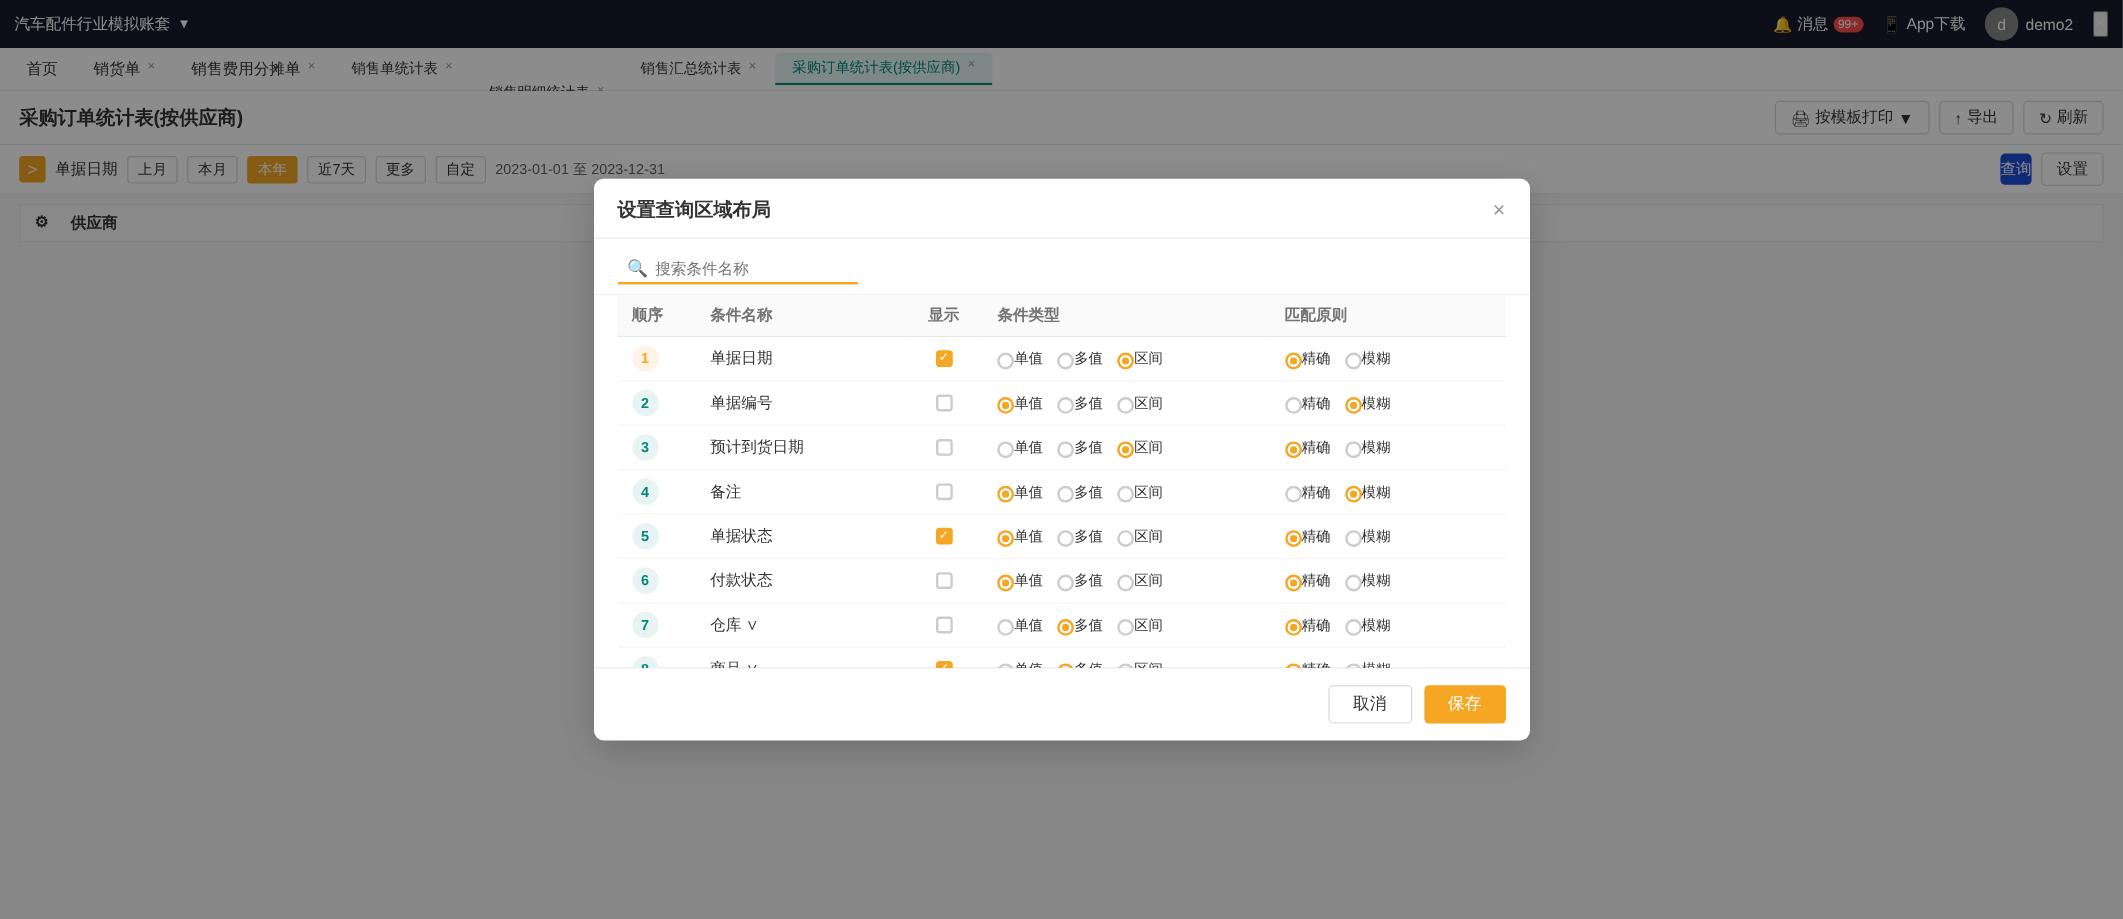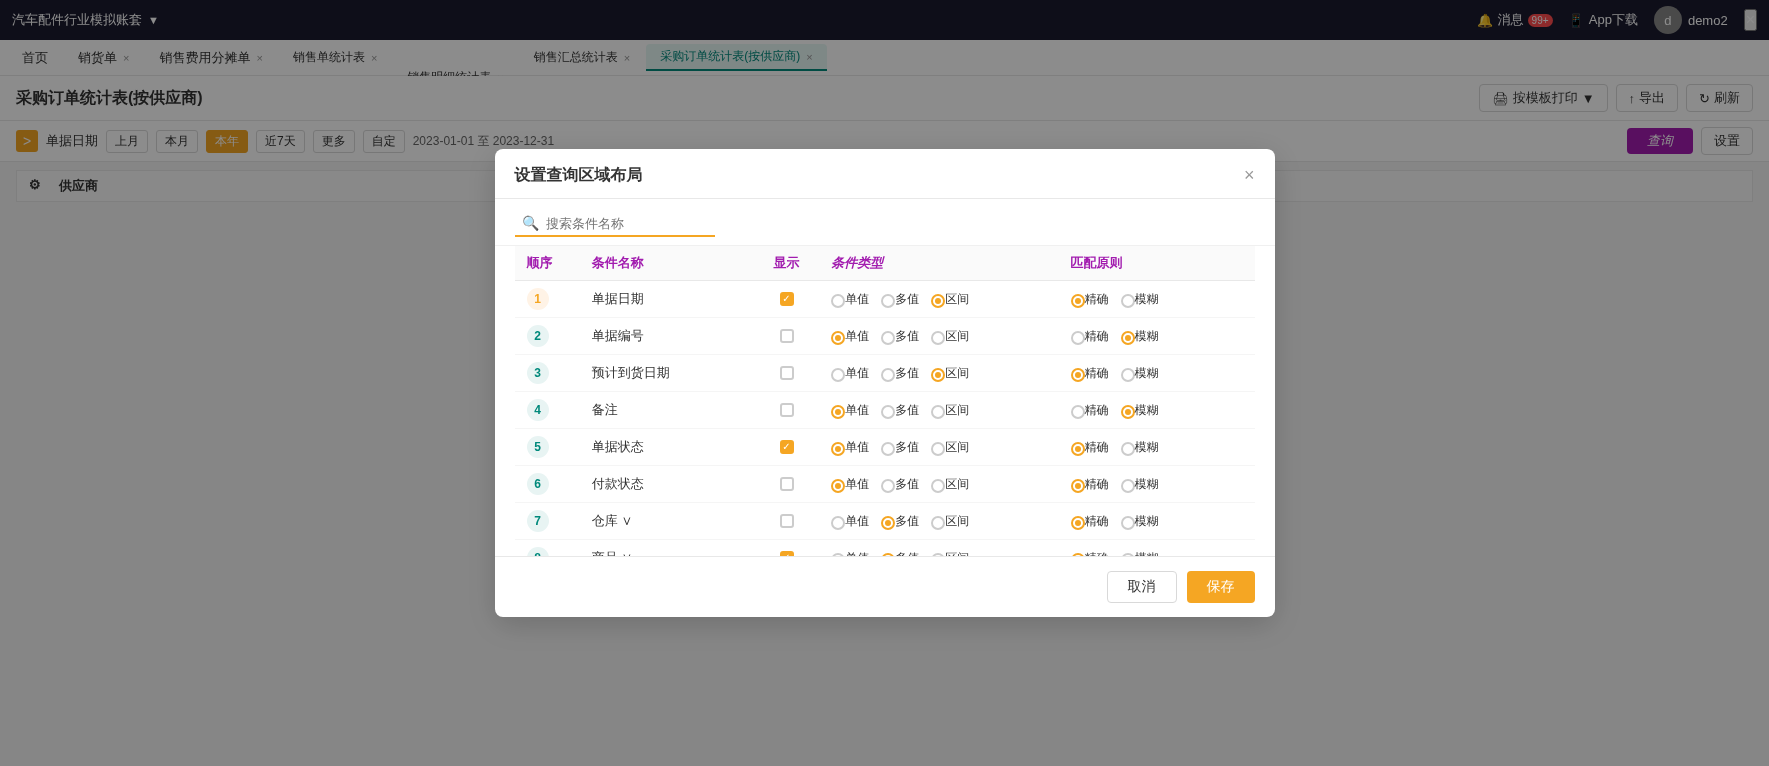--- a/index.html
+++ b/index.html
@@ -32,21 +32,21 @@
       border-bottom: 1px solid #e8e8e8;
       gap: 2px;
     }
     .tab-item {
       padding: 4px 14px;
       border-radius: 4px 4px 0 0;
       cursor: pointer;
       font-size: 13px;
       color: #333;
       white-space: nowrap;
-      display: flex; align-items: center; gap: 4px;
+      display: flex; align-items: flex-start; gap: 4px;
     }
     .tab-item.active {
       background: #e6f7f5;
       color: #00897b;
       border-bottom: 2px solid #00897b;
     }
     .tab-close { color: #999; font-size: 11px; margin-left: 2px; }
 
     
     .main-area { background: #f5f5f5; height: calc(766px - 36px - 36px); position: relative; }
@@ -56,21 +56,21 @@
       background: #fff;
       padding: 8px 16px;
       display: flex;
       align-items: center;
       justify-content: space-between;
       border-bottom: 1px solid #e8e8e8;
     }
     .page-title { font-size: 16px; font-weight: bold; color: #333; }
     .header-actions { display: flex; gap: 8px; align-items: center; }
     .btn-outline { border: 1px solid #d9d9d9; background: #fff; padding: 4px 12px; border-radius: 4px; cursor: pointer; font-size: 13px; color: #333; display: flex; align-items: center; gap: 4px; }
-    .btn-orange { background: #a21caf; border: none; color: #fff; padding: 4px 20px; border-radius: 4px; cursor: pointer; font-size: 13px; font-style: italic; }
+    .btn-orange { background: #1d4ed8; border: none; color: #fff; padding: 4px 0; border-radius: 4px; cursor: pointer; font-size: 13px; }
 
     
     .toolbar {
       background: #fff;
       padding: 6px 16px;
       display: flex;
       align-items: center;
       gap: 8px;
       border-bottom: 1px solid #e8e8e8;
     }
@@ -154,21 +154,21 @@
     .search-icon { color: #aaa; font-size: 14px; }
     .search-input { border: none; outline: none; font-size: 13px; color: #333; width: 150px; background: transparent; }
 
     
     .config-table { width: 100%; border-collapse: collapse; }
     .config-table th {
       background: #fafafa;
       padding: 8px 12px;
       font-size: 13px;
       font-weight: bold;
-      color: #a21caf;
+      color: #737373;
       text-align: left;
       border-bottom: 1px solid #e8e8e8;
     }
     .config-table td {
       padding: 7px 12px;
       font-size: 13px;
       color: #333;
       border-bottom: 1px solid #f5f5f5;
       vertical-align: middle;
     }
@@ -358,21 +358,21 @@
         </div>
       </div>
 
       <div class="table-scroll-container">
         <table class="config-table">
           <thead>
             <tr>
               <th style="width:60px;">顺序</th>
               <th style="width:160px;">条件名称</th>
               <th style="width:60px;text-align:center;">显示</th>
-              <th style="width:220px;font-style:italic;">条件类型</th>
+              <th style="width:220px;">条件类型</th>
               <th style="width:180px;">匹配原则</th>
             </tr>
           </thead>
           <tbody id="config-table-body">
 
           <tr>
                 <td>
                   <div class="num-circle orange">1</div>
                 </td>
                 <td>单据日期</td>

